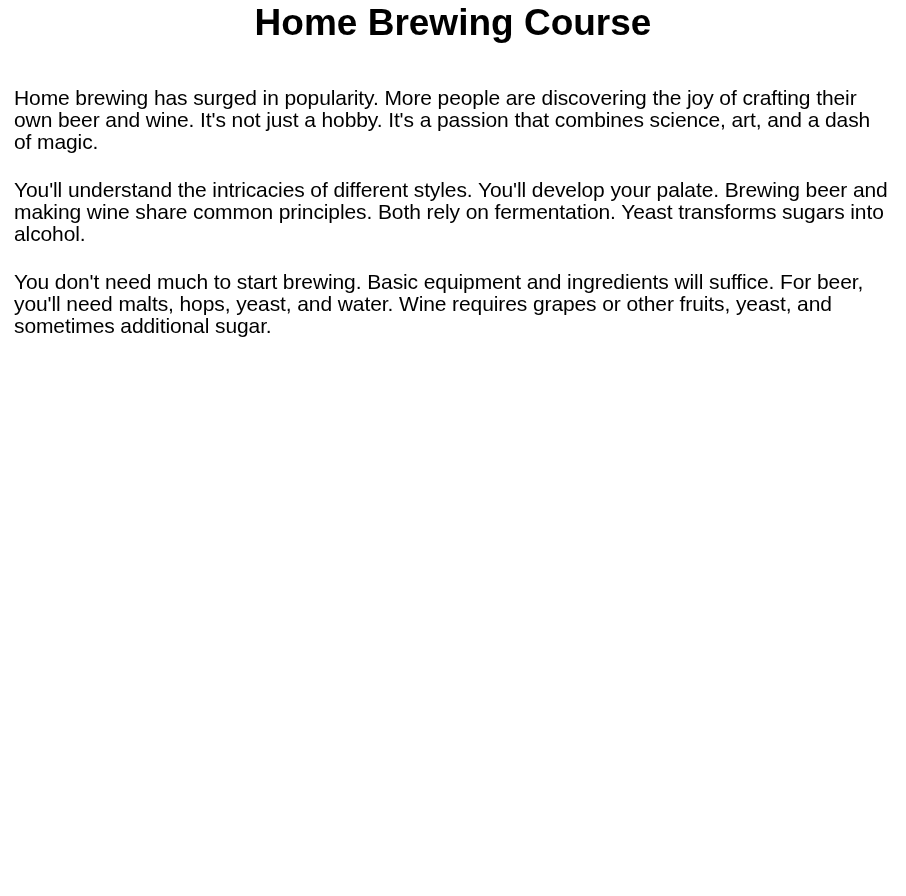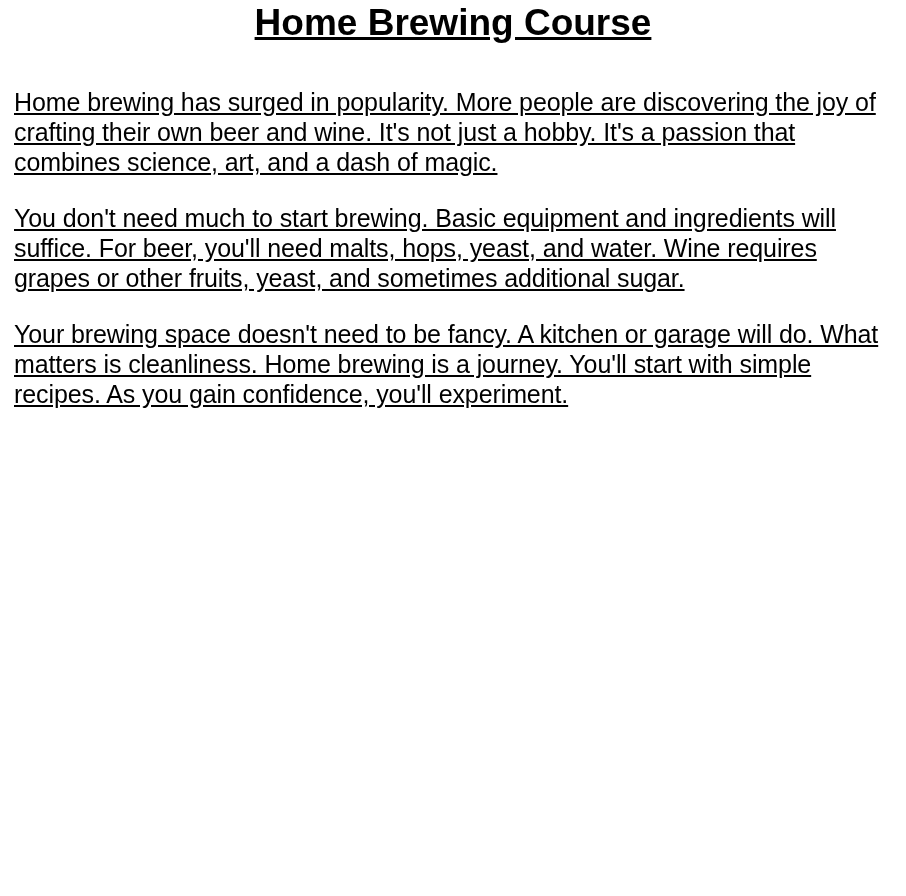--- a/index.html
+++ b/index.html
@@ -9,44 +9,43 @@
     }
     body {
       width: 906px;
       height: 896px;
       overflow: hidden;
       font-family: "Liberation Sans", sans-serif;
       color: #000000;
     }
     .page {
       padding: 0 14px;
-      text-decoration: underline;
     }
     h1 {
       margin: 0;
       padding-top: 1px;
       text-align: center;
       font-size: 37px;
       font-weight: bold;
       line-height: 44px;
       height: 44px;
     }
     .content {
       margin-top: 42px;
     }
     p {
       margin: 0 0 26px 0;
-      font-size: 25px;
-      line-height: 30px;
+      font-size: 21px;
+      line-height: 22px;
       letter-spacing: -0.1px;
     }
   </style>
 </head>
 <body>
 
 <div class="page">
   <h1>Home Brewing Course</h1>
   <div class="content">
     <p>Home brewing has surged in popularity. More people are discovering the joy of crafting their own beer and wine. It's not just a hobby. It's a passion that combines science, art, and a dash of magic.</p>
+    <p>You'll understand the intricacies of different styles. You'll develop your palate. Brewing beer and making wine share common principles. Both rely on fermentation. Yeast transforms sugars into alcohol.</p>
     <p>You don't need much to start brewing. Basic equipment and ingredients will suffice. For beer, you'll need malts, hops, yeast, and water. Wine requires grapes or other fruits, yeast, and sometimes additional sugar.</p>
-    <p>Your brewing space doesn't need to be fancy. A kitchen or garage will do. What matters is cleanliness. Home brewing is a journey. You'll start with simple recipes. As you gain confidence, you'll experiment.</p>
   </div>
 </div>
 
 </body></html>

